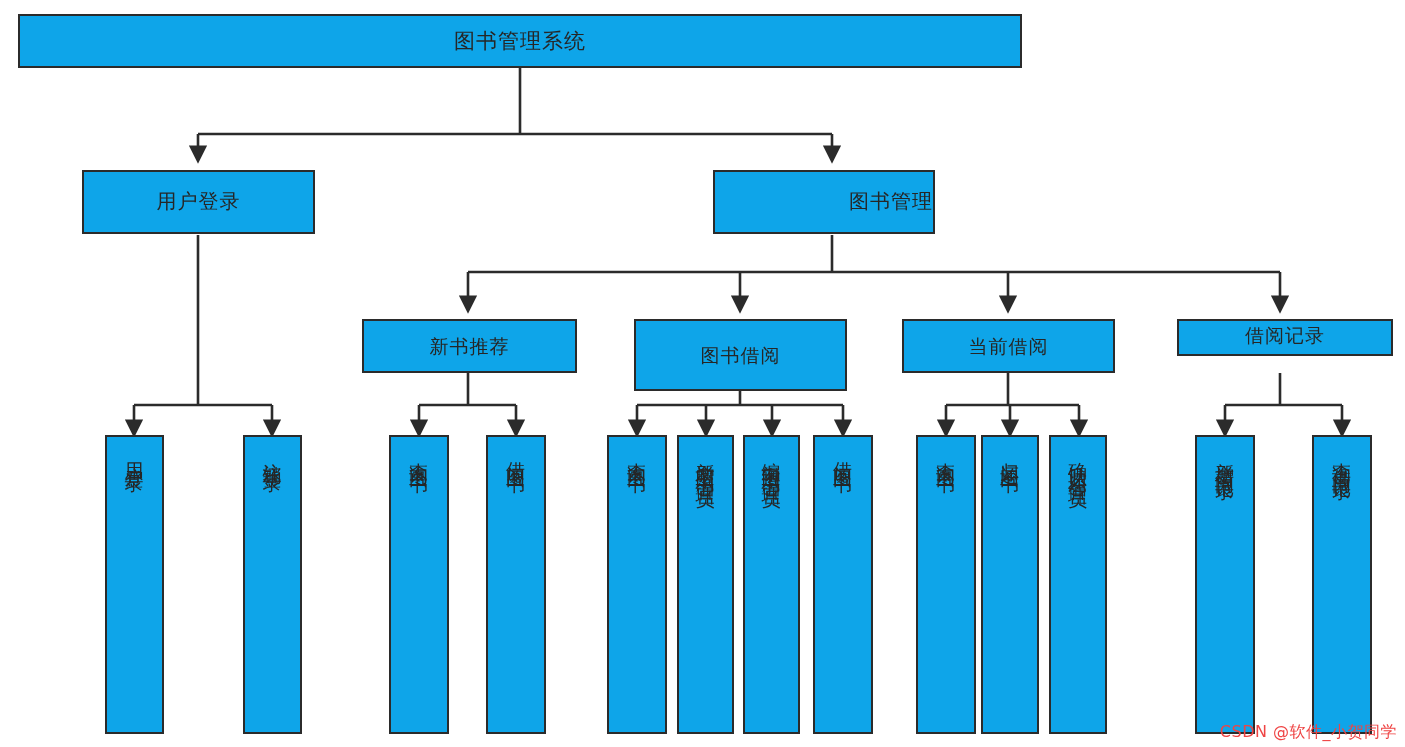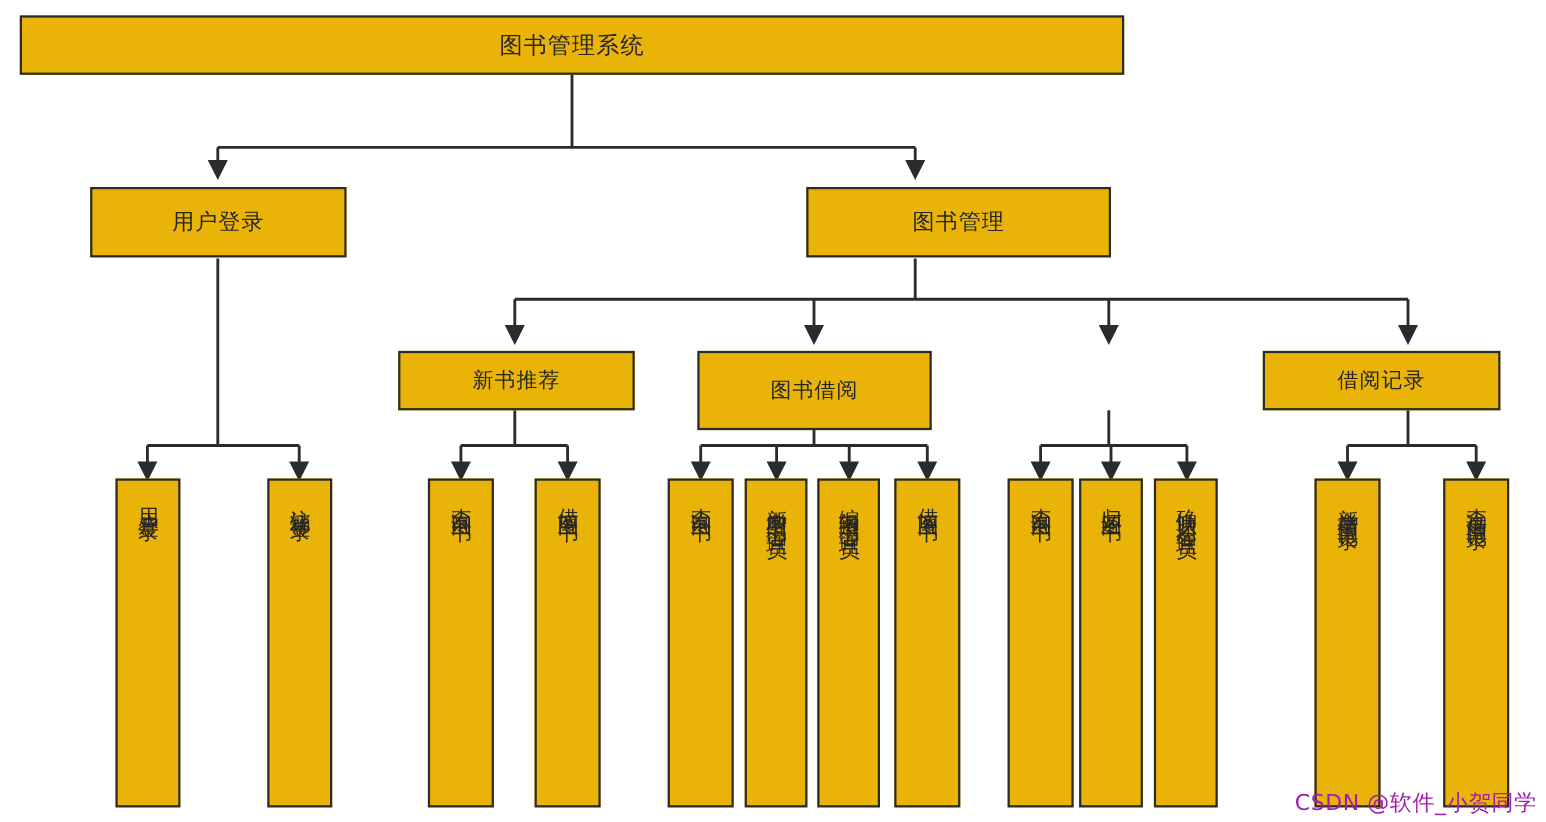--- a/index.html
+++ b/index.html
@@ -22,21 +22,21 @@
     position: absolute;
     left: 0;
     top: 0;
     width: 1405px;
     height: 747px;
     pointer-events: none;
   }
   .node {
     position: absolute;
     box-sizing: border-box;
-    background: #eab308;
+    background: #0ea5e9;
     border: 2px solid #2b2b2b;
     display: flex;
     align-items: center;
     justify-content: center;
     color: #1a1a1a;
   }
   .node-label {
     font-size: 20px;
     line-height: 1.18;
     letter-spacing: 1px;
@@ -57,22 +57,22 @@
     font-size: 19px;
     letter-spacing: 4px;
     line-height: 1;
     white-space: nowrap;
     text-align: left;
   }
   .watermark {
     position: absolute;
     right: 8px;
     bottom: 4px;
-    font-size: 20px;
-    color: #a21caf;
+    font-size: 16px;
+    color: #ef4444;
     white-space: nowrap;
     letter-spacing: 0.5px;
   }
 </style>
 </head>
 <body>
 
 <div id="diagram-root">
 
   <svg class="connectors" viewBox="0 0 1405 747" xmlns="http://www.w3.org/2000/svg">
@@ -125,31 +125,34 @@
     </g>
   </svg>
 
   <div class="node root" style="left:18px; top:14px; width:1004px; height:54px;">
     <span class="node-label">图书管理系统</span>
   </div>
 
   <div class="node level2" style="left:82px; top:170px; width:233px; height:64px;">
     <span class="node-label">用户登录</span>
   </div>
-  <div class="node level2" style="left:733px; top:170px; width:277px; height:64px;">
+  <div class="node level2" style="left:713px; top:170px; width:222px; height:64px;justify-content:flex-end;">
     <span class="node-label">图书管理</span>
   </div>
 
   <div class="node level3" style="left:362px; top:319px; width:215px; height:54px;align-items:center;">
     <span class="node-label">新书推荐</span>
   </div>
   <div class="node level3" style="left:634px; top:319px; width:213px; height:72px;">
     <span class="node-label">图书借阅</span>
   </div>
-  <div class="node level3" style="left:1148px; top:319px; width:216px; height:54px;">
+  <div class="node level3" style="left:902px; top:319px; width:213px; height:54px;">
+    <span class="node-label">当前借阅</span>
+  </div>
+  <div class="node level3" style="left:1177px; top:319px; width:216px; height:37px;font-family:Liberation Mono, monospace;">
     <span class="node-label">借阅记录</span>
   </div>
 
   <div class="node leaf" style="left:105px; top:435px; width:59px; height:299px;">
     <span class="node-label">用户登录</span>
   </div>
   <div class="node leaf" style="left:243px; top:435px; width:59px; height:299px;">
     <span class="node-label">注销登录</span>
   </div>
 

